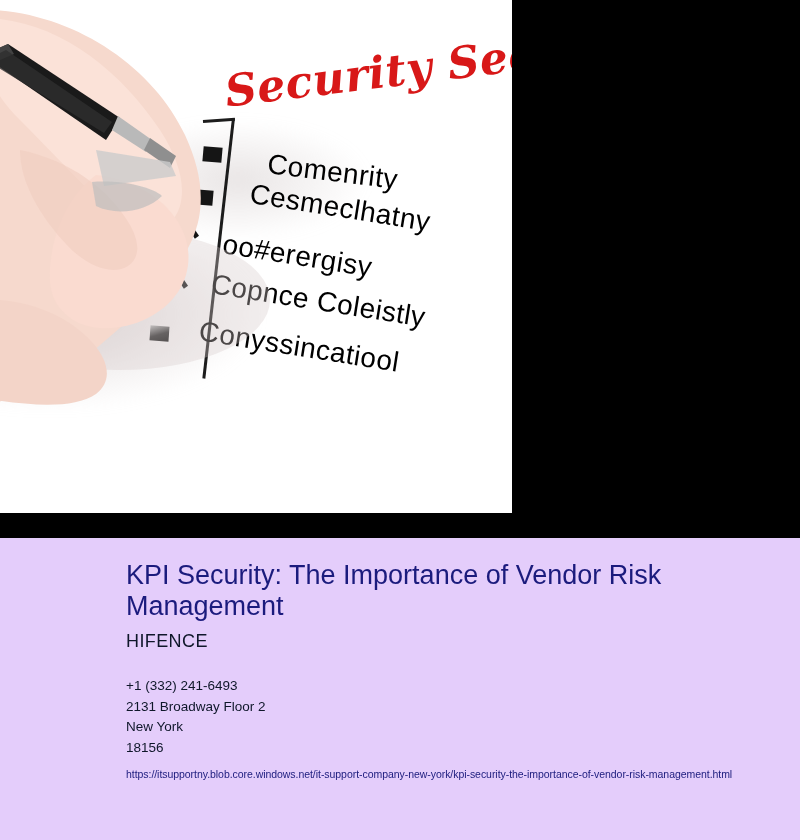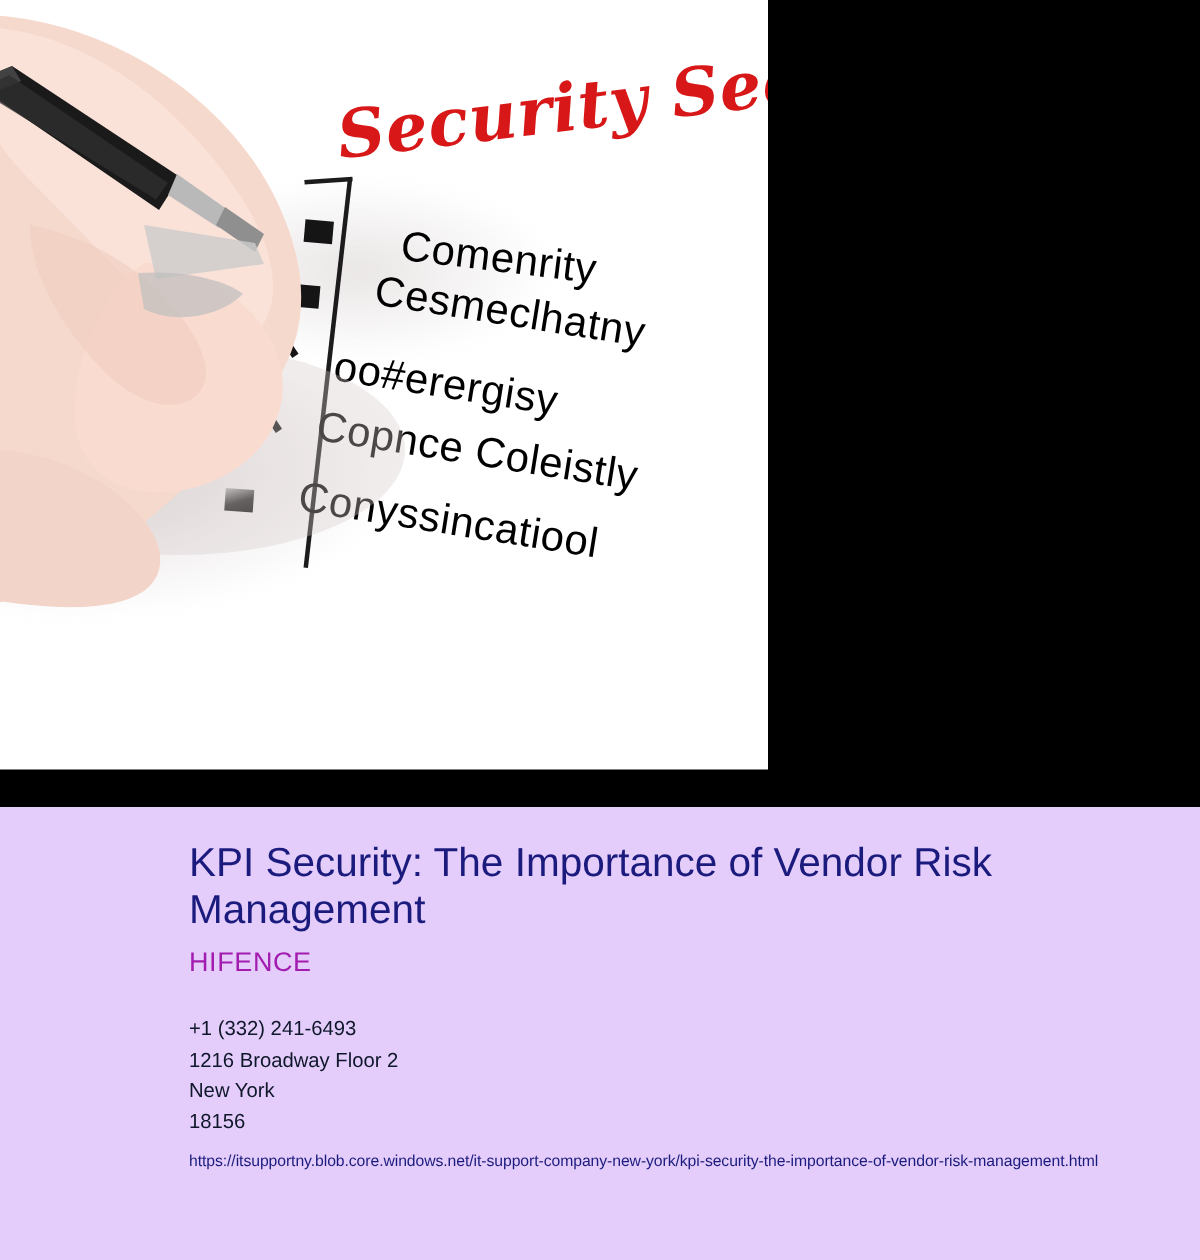--- a/index.html
+++ b/index.html
@@ -150,21 +150,21 @@
     font-size: 27px;
     line-height: 31px;
     color: #1b1b7d;
     font-weight: 400;
   }
   #brand-name {
     position: absolute;
     left: 126px;
     top: 93px;
     font-size: 18px;
-    color: #a21caf;
+    color: #0f172a;
     letter-spacing: 0.4px;
   }
   #contact-block {
     position: absolute;
     left: 126px;
     top: 138px;
     font-size: 13.5px;
     line-height: 20.5px;
     color: #0f172a;
   }
@@ -263,20 +263,20 @@
 </div>
 
 <div id="info-panel">
 
   <div id="article-title">KPI Security: The Importance of Vendor Risk Management</div>
 
   <div id="brand-name">HIFENCE</div>
 
   <div id="contact-block">
     <div>+1 (332) 241-6493</div>
-    <div>1216 Broadway Floor 2</div>
+    <div>2131 Broadway Floor 2</div>
     <div>New York</div>
     <div>18156</div>
   </div>
 
   <div id="source-url">https://itsupportny.blob.core.windows.net/it-support-company-new-york/kpi-security-the-importance-of-vendor-risk-management.html</div>
 
 </div>
 
 </body></html>

